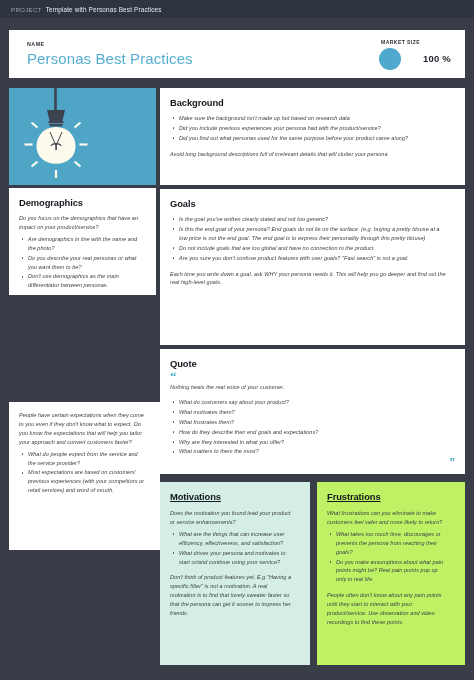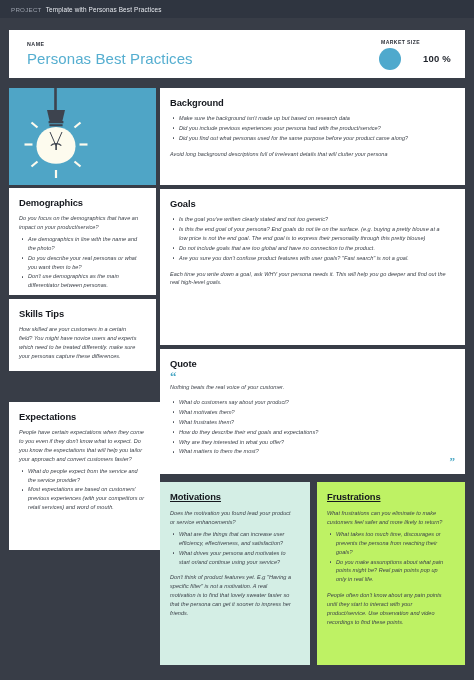--- a/index.html
+++ b/index.html
@@ -157,27 +157,22 @@
   <div class="card" id="card-demographics">
     <h2>Demographics</h2>
     <p class="body-text">Do you focus on the demographics that have an impact on your product/service?</p>
     <ul class="bullets">
       <li>Are demographics in line with the name and the photo?</li>
       <li>Do you describe your real personas or what you want them to be?</li>
       <li>Don't use demographics as the main differentiator between personas.</li>
     </ul>
   </div>
 
-  <div class="card" id="card-skills">
-    <h2>Skills Tips</h2>
-    <p class="body-text">How skilled are your customers in a certain field? You might have novice users and experts which need to be treated differently. make sure your personas capture these differences.</p>
-  </div>
 
   <div class="card" id="card-expectations">
-    <h2>Expectations</h2>
     <p class="body-text">People have certain expectations when they come to you even if they don't know what to expect. Do you know the expectations that will help you tailor your approach and convert customers faster?</p>
     <ul class="bullets">
       <li>What do people expect from the service and the service provider?</li>
       <li>Most expectations are based on customers' previous experiences (with your competitors or retail services) and word of mouth.</li>
     </ul>
   </div>
 
   <div class="card" id="card-background">
     <h2>Background</h2>
     <ul class="bullets">

